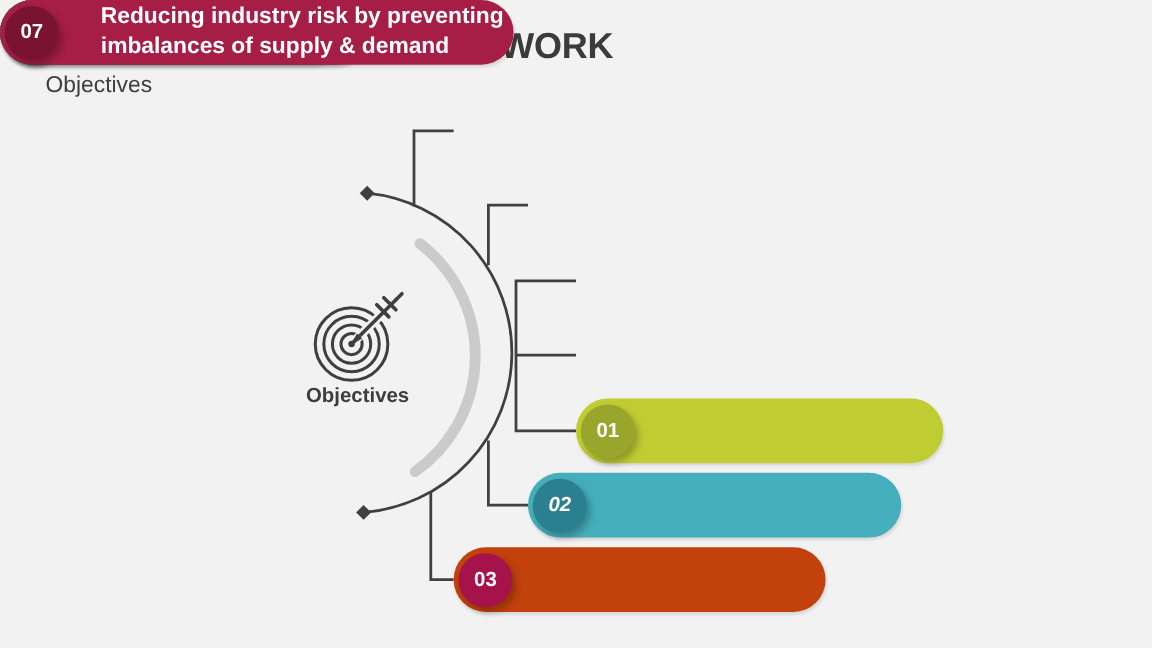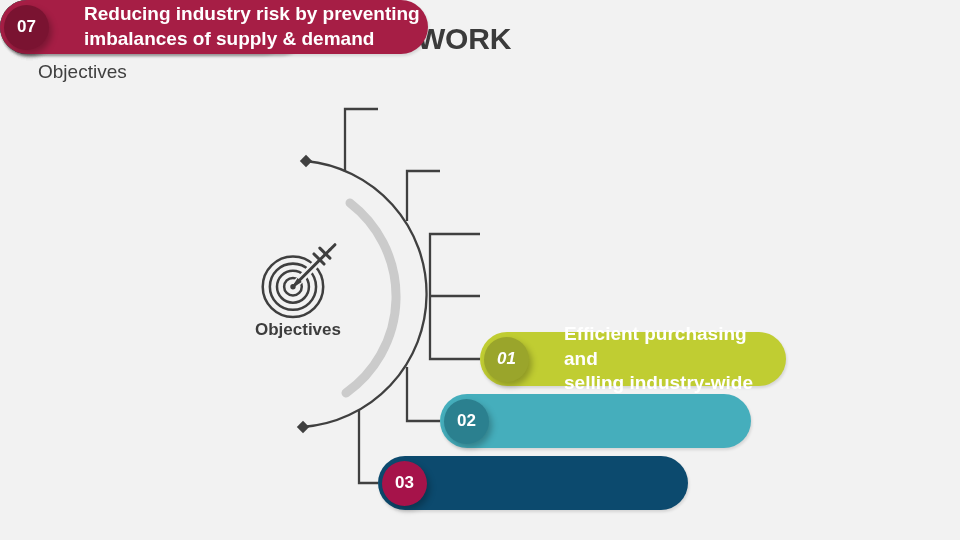--- a/index.html
+++ b/index.html
@@ -87,28 +87,26 @@
         <line x1="69" y1="19" x2="81" y2="31"></line>
         <line x1="76" y1="12" x2="88" y2="24"></line>
         <line x1="88" y1="14" x2="94" y2="8"></line>
       </g>
       <polygon points="42,60 54.5,52.5 49.5,47.5" fill="#3f3f3f"></polygon>
     </svg>
   </div>
   <div class="center-label">Objectives</div>
 
   <div class="pill" style="background: rgb(192, 205, 50);">
-    <div class="badge" style="background: rgb(154, 165, 43); font-style: italic;">01</div>
-    <div class="pill-text">Efficient purchasing and
-selling industry-wide</div>
+    <div class="badge" style="background: rgb(154, 165, 43);">01</div>
   </div>
   <div class="pill" style="background: rgb(69, 174, 188);">
-    <div class="badge" style="background: rgb(43, 128, 143);">02</div>
+    <div class="badge" style="background: rgb(43, 128, 143); font-style: italic;">02</div>
   </div>
-  <div class="pill" style="background: #0c4a6e;">
+  <div class="pill" style="background: #c2410c;">
     <div class="badge" style="background: rgb(166, 19, 74);">03</div>
   </div>
   <div class="pill" style="background: rgb(248, 172, 29);">
     <div class="badge" style="background: rgb(203, 141, 17);">04</div>
     <div class="pill-text">Increasing supply chain
 visibility</div>
   </div>
   <div class="pill" style="background: rgb(0, 125, 120);">
     <div class="badge" style="background: rgb(0, 96, 93);">05</div>
     <div class="pill-text">Closer buyer-supplier

